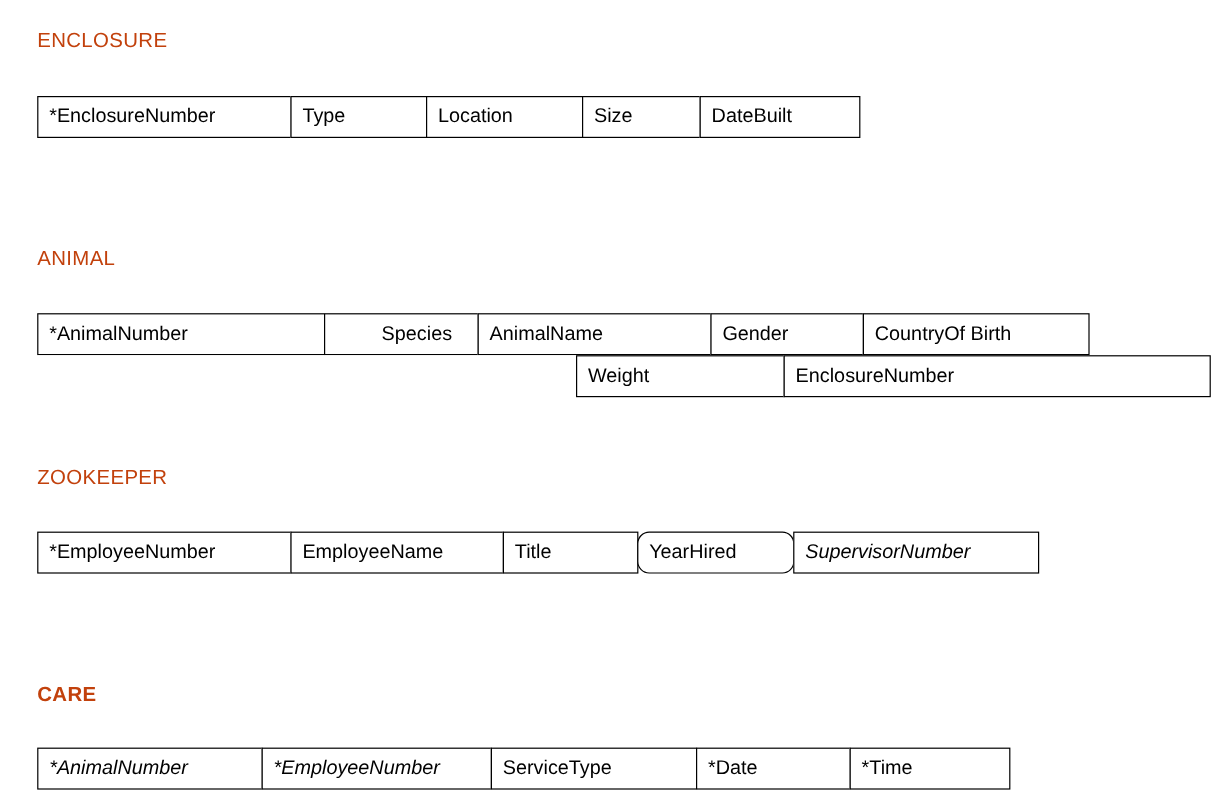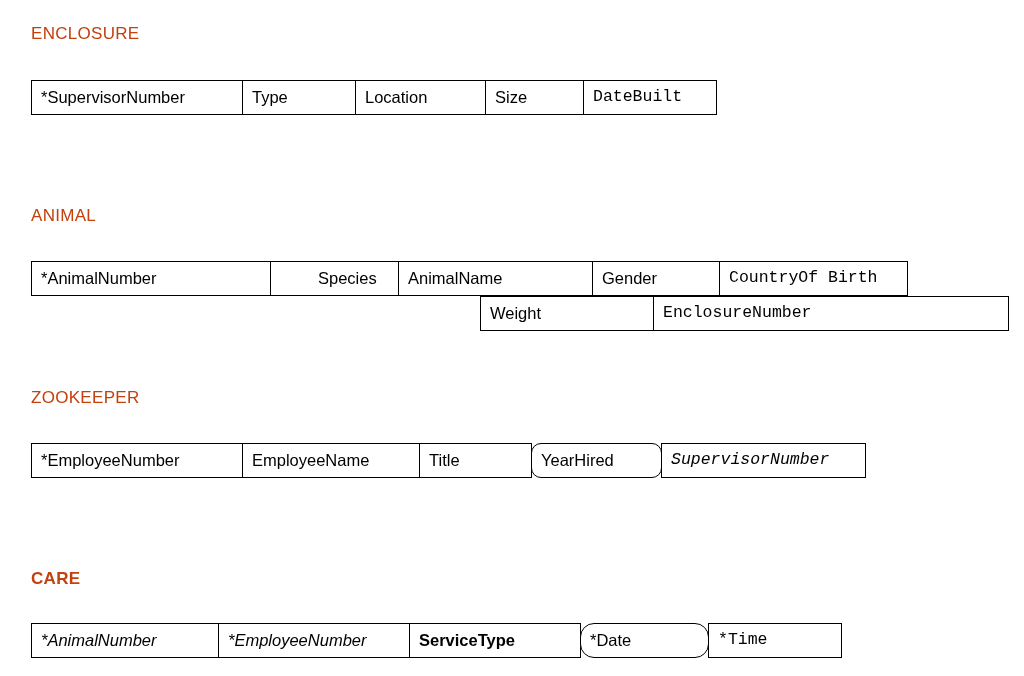--- a/index.html
+++ b/index.html
@@ -47,40 +47,40 @@
     margin-right: -1px;       
     display: flex;
     align-items: center;
     padding: 0 9px;
     font-size: 16.5px;
     line-height: 1;
     white-space: nowrap;
     background: #ffffff;
     overflow: hidden;
   }
-  .attr-cell:last-child { margin-right: 0; font-family: Liberation Mono, monospace; }
+  .attr-cell:last-child { margin-right: 0; }
 
   
   .attr-cell.is-italic { font-style: italic; }
 
   
   .row-spacer {
     box-sizing: border-box;
     border: none;
     background: transparent;
     flex: none;
   }
 </style>
 </head>
 <body>
 
 <div class="canvas" id="canvas">
     <div class="entity-label" style="left: 31px; top: 25px;">ENCLOSURE</div>
     <div class="relation-row" style="left: 31px; top: 80px; height: 35px;">
-      <div class="attr-cell" style="width: 212px; flex: 0 0 212px;">*SupervisorNumber</div>
+      <div class="attr-cell" style="width: 212px; flex: 0 0 212px;">*EnclosureNumber</div>
       <div class="attr-cell" style="width: 114px; flex: 0 0 114px;">Type</div>
       <div class="attr-cell" style="width: 131px; flex: 0 0 131px;">Location</div>
       <div class="attr-cell" style="width: 99px; flex: 0 0 99px;">Size</div>
       <div class="attr-cell" style="width: 134px; flex: 0 0 134px;">DateBuilt</div>
     </div>
     <div class="entity-label" style="left: 31px; top: 207px;">ANIMAL</div>
     <div class="relation-row" style="left: 31px; top: 261px; height: 35px;">
       <div class="attr-cell" style="width: 240px; flex: 0 0 240px;">*AnimalNumber</div>
       <div class="attr-cell" style="width: 129px; flex: 0 0 129px; padding-left: 47px;">Species</div>
       <div class="attr-cell" style="width: 195px; flex: 0 0 195px;">AnimalName</div>
@@ -97,17 +97,17 @@
       <div class="attr-cell" style="width: 212px; flex: 0 0 212px;">*EmployeeNumber</div>
       <div class="attr-cell" style="width: 178px; flex: 0 0 178px;">EmployeeName</div>
       <div class="attr-cell" style="width: 113px; flex: 0 0 113px;">Title</div>
       <div class="attr-cell" style="width: 131px; flex: 0 0 131px; border-radius: 10px;">YearHired</div>
       <div class="attr-cell is-italic" style="width: 205px; flex: 0 0 205px;">SupervisorNumber</div>
     </div>
     <div class="entity-label" style="left: 31px; top: 570px; font-weight: bold;">CARE</div>
     <div class="relation-row" style="left: 31px; top: 623px; height: 35px;">
       <div class="attr-cell is-italic" style="width: 188px; flex: 0 0 188px;">*AnimalNumber</div>
       <div class="attr-cell is-italic" style="width: 192px; flex: 0 0 192px;">*EmployeeNumber</div>
-      <div class="attr-cell" style="width: 172px; flex: 0 0 172px; font-weight: bold;">ServiceType</div>
-      <div class="attr-cell" style="width: 129px; flex: 0 0 129px; border-radius: 14px;">*Date</div>
+      <div class="attr-cell" style="width: 172px; flex: 0 0 172px;">ServiceType</div>
+      <div class="attr-cell" style="width: 129px; flex: 0 0 129px;">*Date</div>
       <div class="attr-cell" style="width: 134px; flex: 0 0 134px;">*Time</div>
     </div>
   </div>
 
 </body></html>

